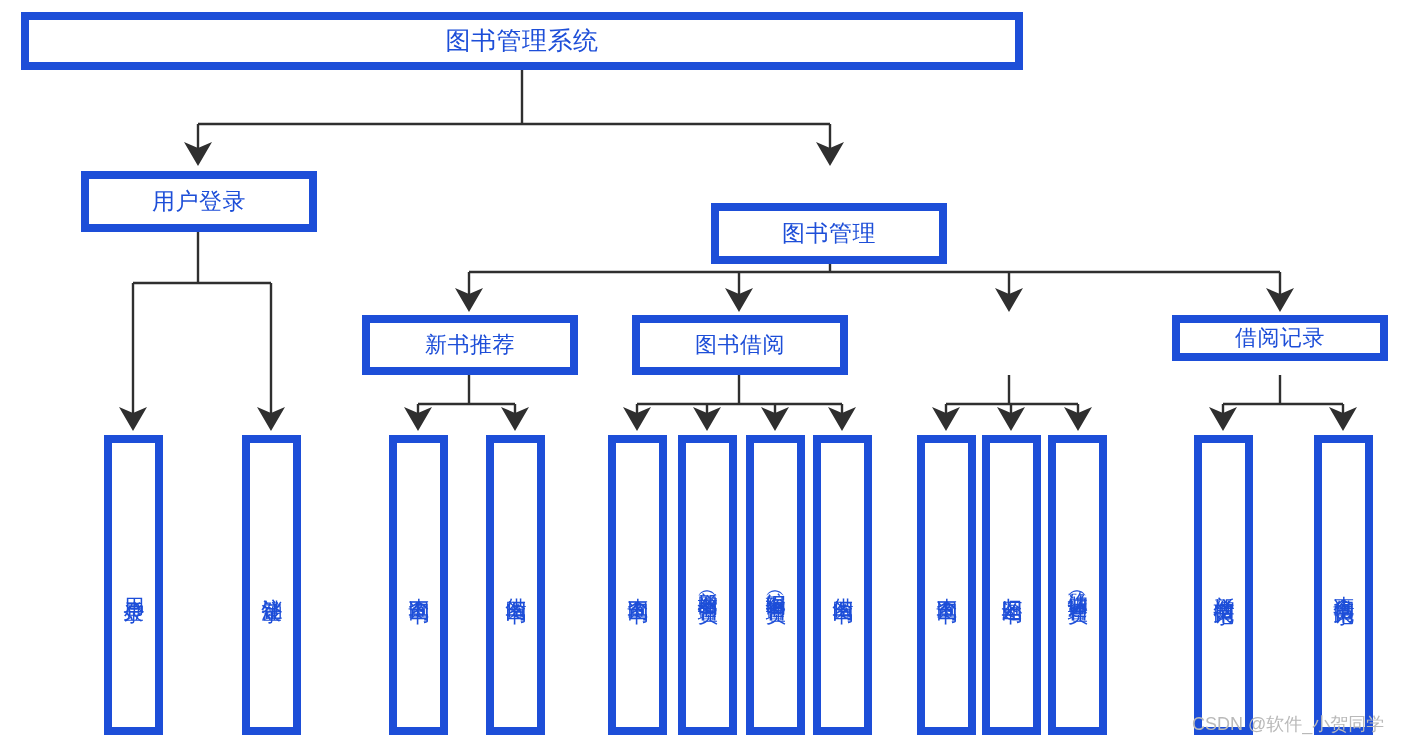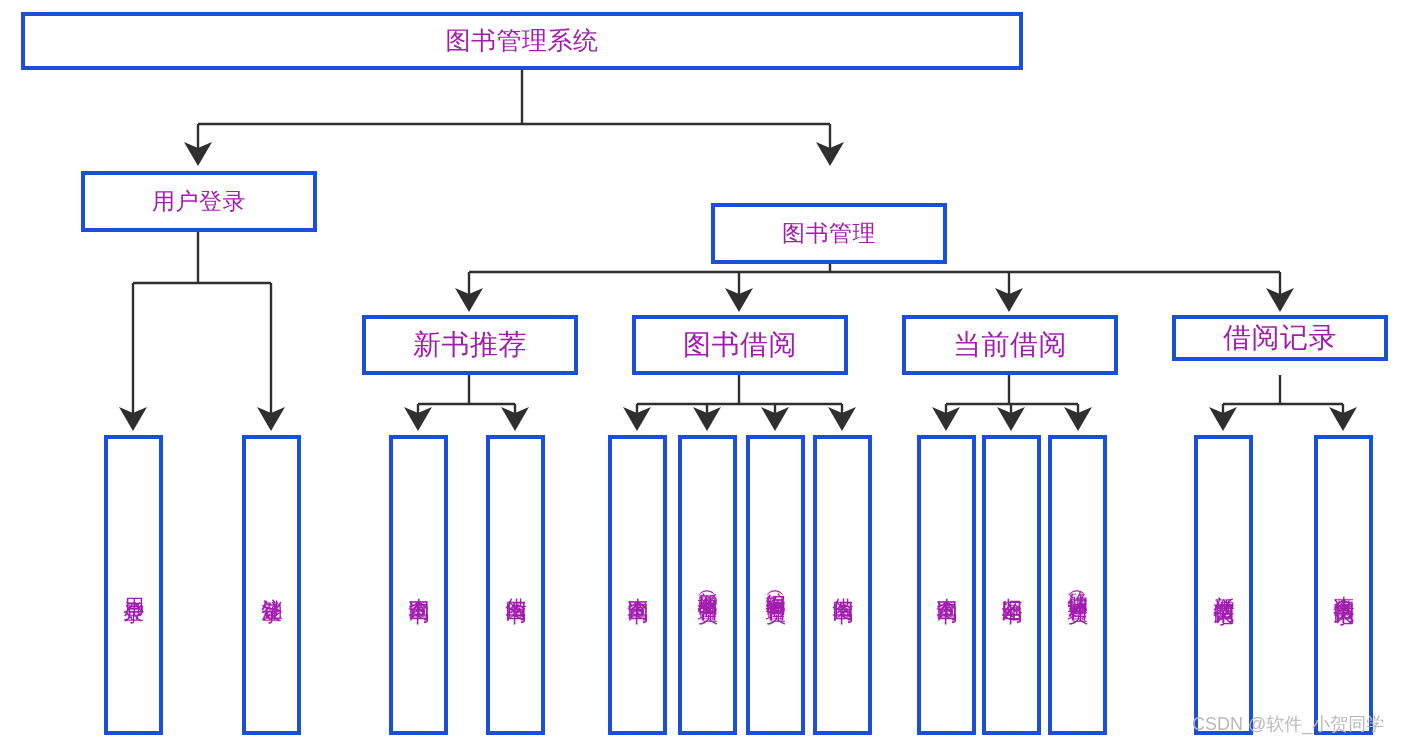--- a/index.html
+++ b/index.html
@@ -21,45 +21,45 @@
     position: absolute;
     left: 0;
     top: 0;
     width: 1405px;
     height: 747px;
   }
   .node {
     position: absolute;
     box-sizing: border-box;
     background: #ffffff;
-    border: 4px solid #1d4ed8;
+    border: 8px solid #1d4ed8;
     display: flex;
     align-items: center;
     justify-content: center;
-    color: #a21caf;
+    color: #1d4ed8;
   }
   .node-label {
     display: block;
     text-align: center;
     line-height: 1.18;
     letter-spacing: 0.5px;
   }
   
   .node.horiz .node-label {
     writing-mode: horizontal-tb;
   }
   
   .node.vert .node-label {
     writing-mode: vertical-rl;
     text-orientation: upright;
     letter-spacing: 2px;
   }
   .size-root .node-label { font-size: 25px; }
   .size-l2 .node-label   { font-size: 23px; }
-  .size-l3 .node-label   { font-size: 28px; }
+  .size-l3 .node-label   { font-size: 22px; }
   .size-leaf .node-label { font-size: 21px; }
   .size-leaf-sm .node-label { font-size: 20px; }
 
   #watermark {
     position: absolute;
     left: 1192px;
     top: 712px;
     font-size: 18px;
     color: #b9b9b9;
     white-space: nowrap;
@@ -144,23 +144,20 @@
   <div class="node horiz size-l2" style="left:711px; top:171px; width:236px; height:61px;margin-top:32px;">
     <span class="node-label">图书管理</span>
   </div>
 
   <div class="node horiz size-l3" style="left:362px; top:315px; width:216px; height:60px;">
     <span class="node-label">新书推荐</span>
   </div>
   <div class="node horiz size-l3" style="left:632px; top:315px; width:216px; height:60px;">
     <span class="node-label">图书借阅</span>
   </div>
-  <div class="node horiz size-l3" style="left:902px; top:315px; width:216px; height:60px;">
-    <span class="node-label">当前借阅</span>
-  </div>
   <div class="node horiz size-l3" style="left:1172px; top:315px; width:216px; height:46px;">
     <span class="node-label">借阅记录</span>
   </div>
 
   <div class="node vert size-leaf" style="left:104px; top:435px; width:59px; height:300px;">
     <span class="node-label">用户登录</span>
   </div>
   <div class="node vert size-leaf" style="left:242px; top:435px; width:59px; height:300px;">
     <span class="node-label">注销登录</span>
   </div>

